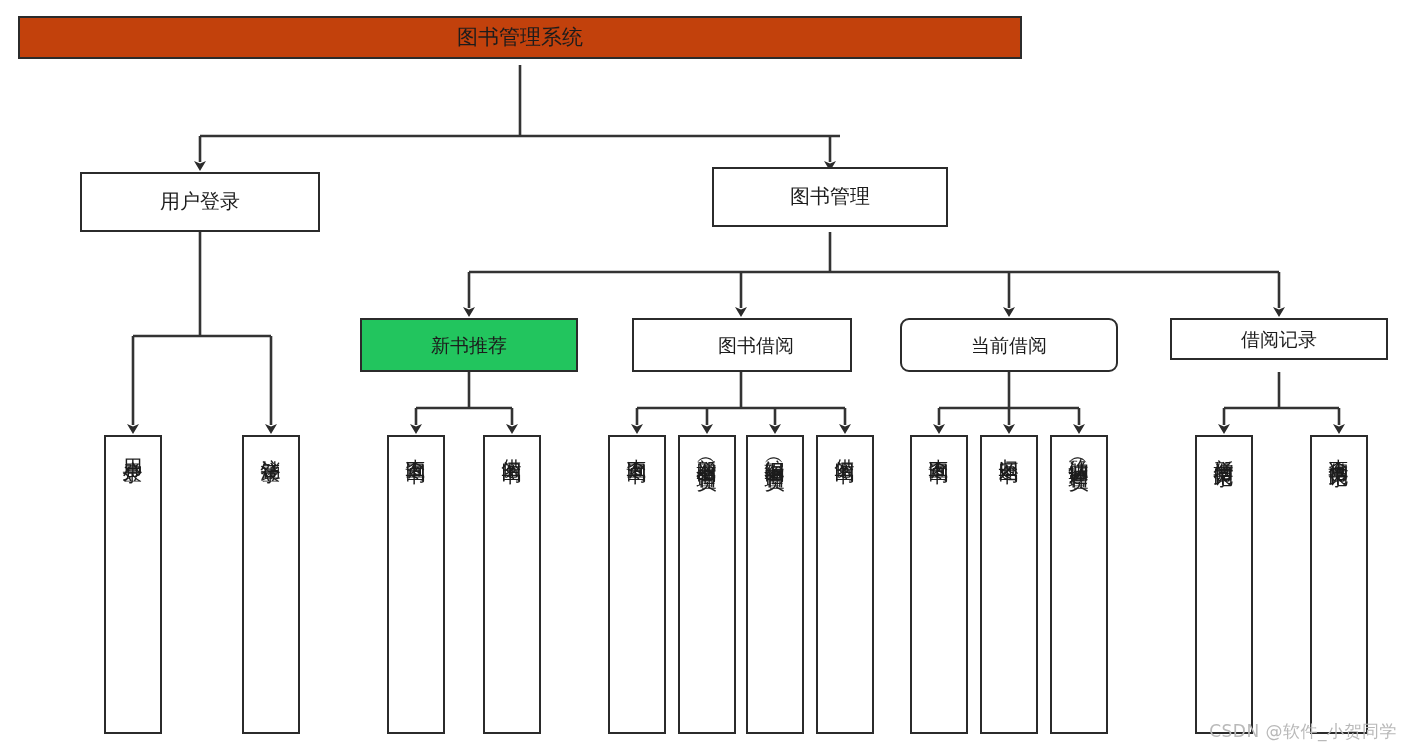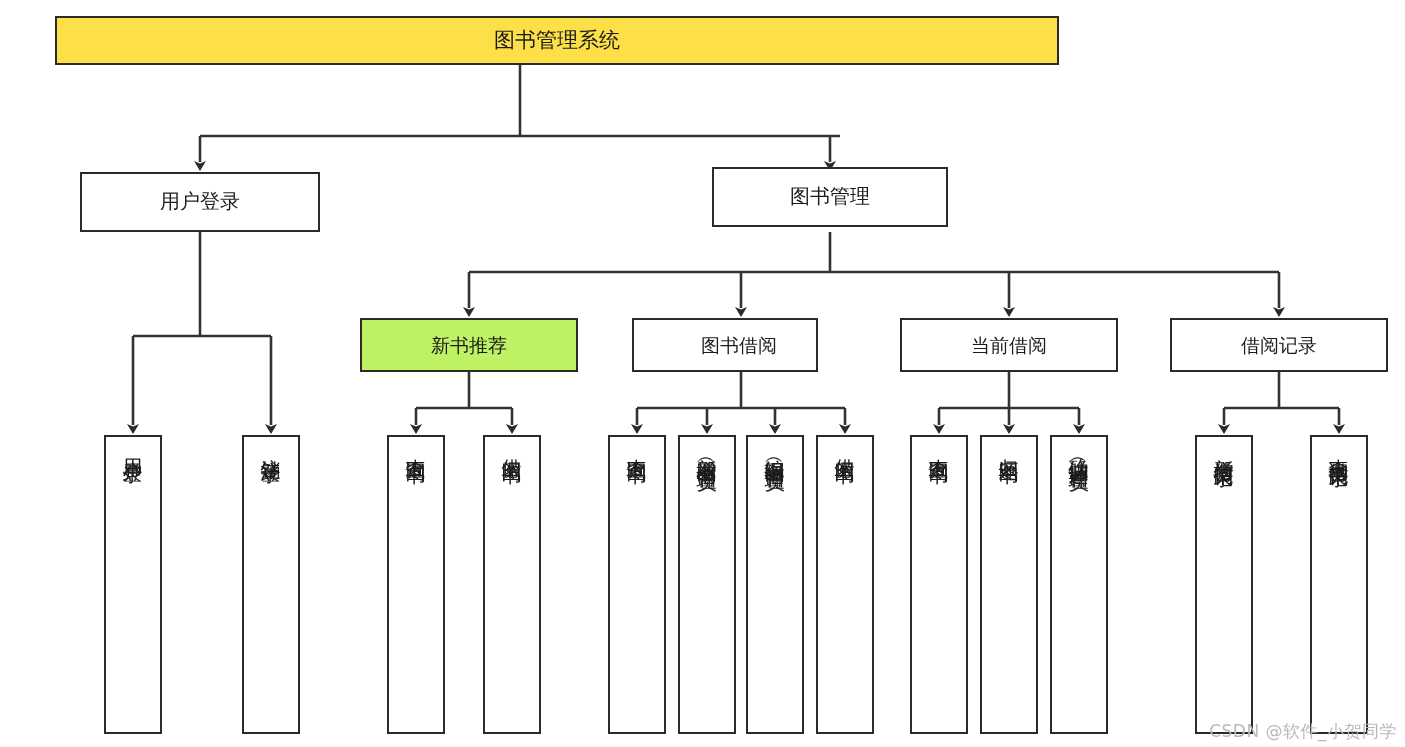--- a/index.html
+++ b/index.html
@@ -118,29 +118,29 @@
       <path d="M1009,408 L1009,425" marker-end="url(#arrow)"></path>
       <path d="M1079,408 L1079,425" marker-end="url(#arrow)"></path>
 
       <path d="M1279,372 L1279,408"></path>
       <path d="M1224,408 L1339,408"></path>
       <path d="M1224,408 L1224,425" marker-end="url(#arrow)"></path>
       <path d="M1339,408 L1339,425" marker-end="url(#arrow)"></path>
     </g>
   </svg>
 
-  <div class="node root" style="left: 18px; top: 16px; width: 1004px; height: 49px; border-color: rgb(43, 43, 43); background: #fde047; margin-left: 37px;">图书管理系统</div>
+  <div class="node root" style="left: 18px; top: 16px; width: 1004px; height: 43px; border-color: rgb(43, 43, 43); background: #c2410c;">图书管理系统</div>
 
   <div class="node lvl2" style="left: 80px; top: 172px; width: 240px; height: 60px; border-color: rgb(43, 43, 43); background: rgb(255, 255, 255);">用户登录</div>
   <div class="node lvl2" style="left: 712px; top: 167px; width: 236px; height: 60px; border-color: rgb(43, 43, 43); background: rgb(255, 255, 255);">图书管理</div>
 
-  <div class="node lvl3" style="left: 360px; top: 318px; width: 218px; height: 54px; border-color: rgb(43, 43, 43); background: #bef264;">新书推荐</div>
-  <div class="node lvl3" style="left: 632px; top: 318px; width: 186px; height: 54px; border-color: rgb(43, 43, 43); background: rgb(255, 255, 255); padding-left: 28px;">图书借阅</div>
-  <div class="node lvl3" style="left: 900px; top: 318px; width: 218px; height: 54px; border-color: rgb(43, 43, 43); background: rgb(255, 255, 255);">当前借阅</div>
-  <div class="node lvl3" style="left: 1170px; top: 318px; width: 218px; height: 54px; border-color: rgb(43, 43, 43); background: rgb(255, 255, 255);">借阅记录</div>
+  <div class="node lvl3" style="left: 360px; top: 318px; width: 218px; height: 54px; border-color: rgb(43, 43, 43); background: #22c55e;">新书推荐</div>
+  <div class="node lvl3" style="left: 632px; top: 318px; width: 220px; height: 54px; border-color: rgb(43, 43, 43); background: rgb(255, 255, 255); padding-left: 28px;">图书借阅</div>
+  <div class="node lvl3" style="left: 900px; top: 318px; width: 218px; height: 54px; border-color: rgb(43, 43, 43); background: rgb(255, 255, 255); border-radius: 9px;">当前借阅</div>
+  <div class="node lvl3" style="left: 1170px; top: 318px; width: 218px; height: 42px; border-color: rgb(43, 43, 43); background: rgb(255, 255, 255);">借阅记录</div>
 
   <div class="node leaf" style="left: 104px; top: 435px; width: 58px; height: 299px; border-color: rgb(43, 43, 43); background: rgb(255, 255, 255);">
     <span class="vtext">用户登录</span>
   </div>
   <div class="node leaf" style="left: 242px; top: 435px; width: 58px; height: 299px; border-color: rgb(43, 43, 43); background: rgb(255, 255, 255);">
     <span class="vtext">注销登录</span>
   </div>
   <div class="node leaf" style="left: 387px; top: 435px; width: 58px; height: 299px; border-color: rgb(43, 43, 43); background: rgb(255, 255, 255);">
     <span class="vtext">查询图书</span>
   </div>

